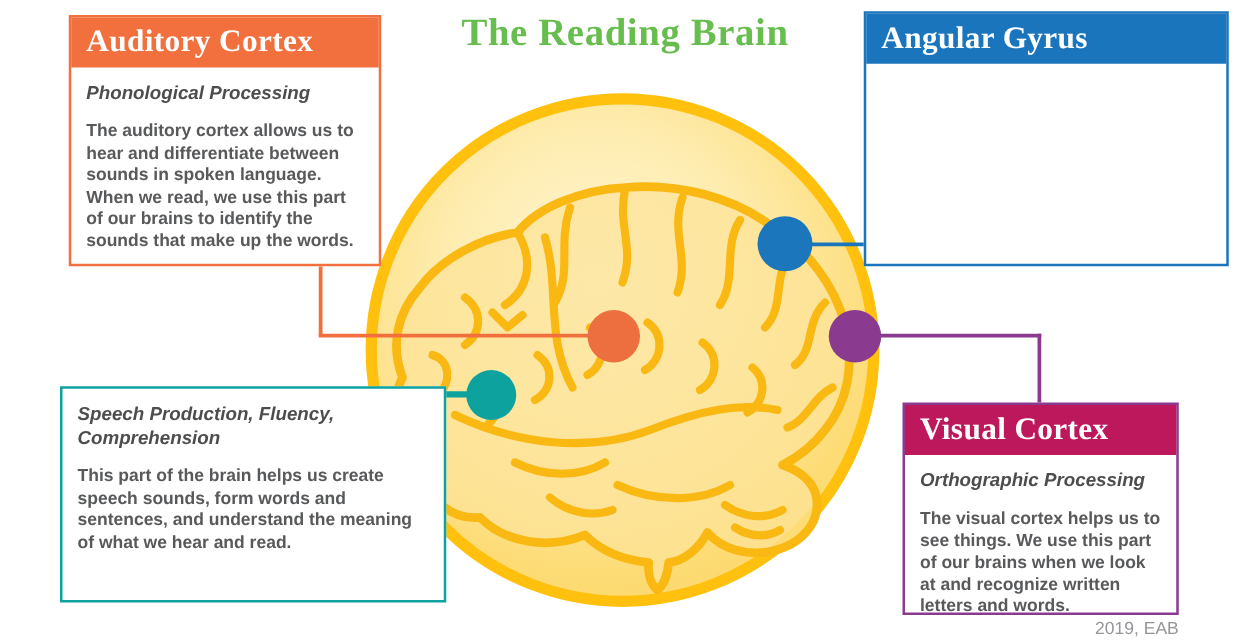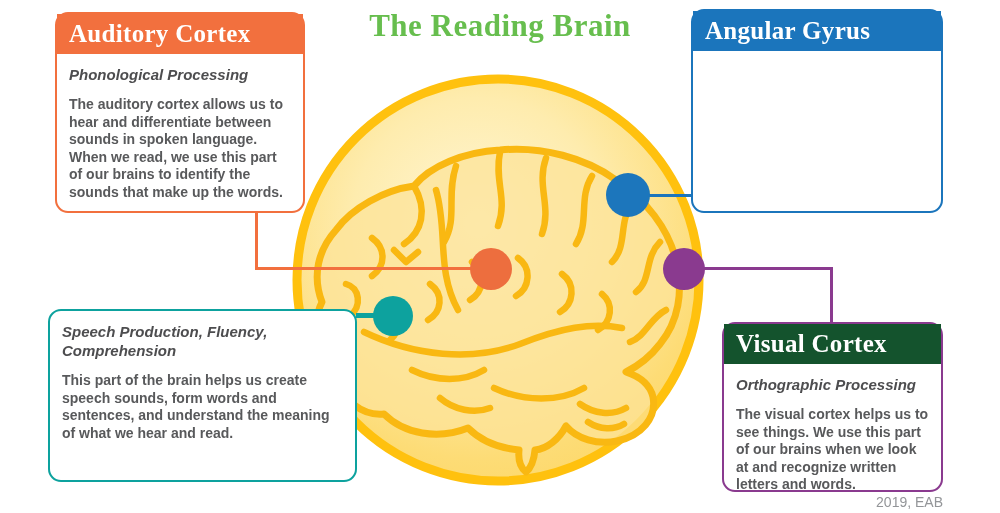--- a/index.html
+++ b/index.html
@@ -16,40 +16,40 @@
   .connector{position:absolute;z-index:2;}
   .c-orange{background:#F2703E;}
   .c-blue{background:#1B75BC;}
   .c-teal{background:#0DA29E;}
   .c-purple{background:#8A3A8F;}
   .dot{position:absolute;border-radius:50%;z-index:3;}
   .dot-auditory{left:470px;top:248px;width:42px;height:42px;background:#ED6E3E;}
   .dot-angular{left:606px;top:173px;width:44px;height:44px;background:#1C76BC;}
   .dot-inferior{left:373px;top:296px;width:40px;height:40px;background:#0DA29E;}
   .dot-visual{left:663px;top:248px;width:42px;height:42px;background:#8A3A8F;}
-  .info-box{position:absolute;background:#ffffff;z-index:4;box-sizing:border-box;border-radius:13px;}
+  .info-box{position:absolute;background:#ffffff;z-index:4;box-sizing:border-box;}
   .info-box .hd{
     font-family:"Liberation Serif",serif;font-weight:bold;color:#ffffff;
     font-size:25px;line-height:40px;height:40px;padding:0 12px;white-space:nowrap;
     letter-spacing:.3px;
   }
   .info-box .bd{padding:9px 11px 6px 12px;}
   .info-box .sub{
     font-style:italic;font-weight:bold;color:#4D4D4F;font-size:15px;
     line-height:19px;margin:2px 0 12px 0;
   }
   .info-box .txt{color:#58595B;font-size:14px;line-height:17.5px;font-weight:bold;}
   .box-auditory{left:55px;top:12px;width:250px;height:201px;border:2.5px solid #F2703E;}
   .box-auditory .hd{background:#F2703E;}
-  .box-angular{left:691px;top:9px;width:252px;height:204px;border:2.5px solid #1B75BC;}
+  .box-angular{left:691px;top:9px;width:292px;height:204px;border:2.5px solid #1B75BC;}
   .box-angular .hd{background:#1B75BC;}
   .box-inferior{left:48px;top:309px;width:309px;height:173px;border:2.5px solid #0DA29E;}
   .box-inferior .hd{background:#0DA29E;}
   .box-visual{left:722px;top:322px;width:221px;height:170px;border:2.5px solid #8A3A8F;}
-  .box-visual .hd{background:#14532d;}
+  .box-visual .hd{background:#be185d;}
   .credit{
     position:absolute;right:57px;top:494px;color:#939598;font-size:14px;z-index:5;
   }
 </style>
 </head>
 <body>
 
 <div class="stage">
 
   <div class="page-title">The Reading Brain</div>

